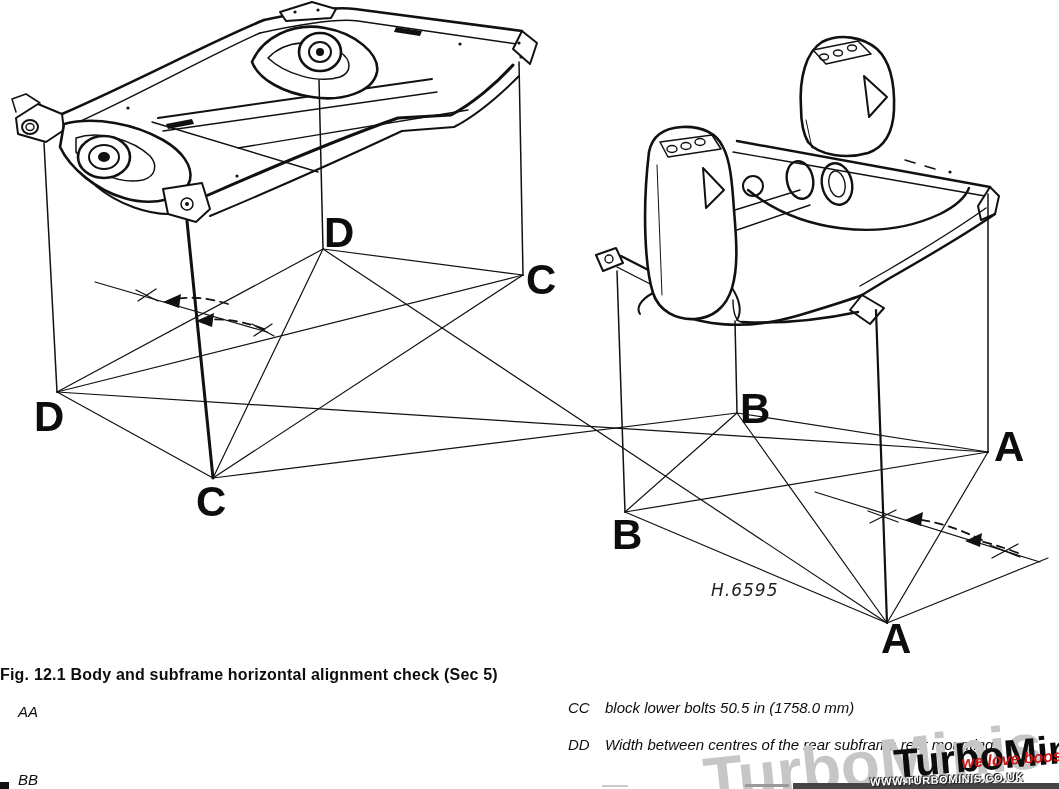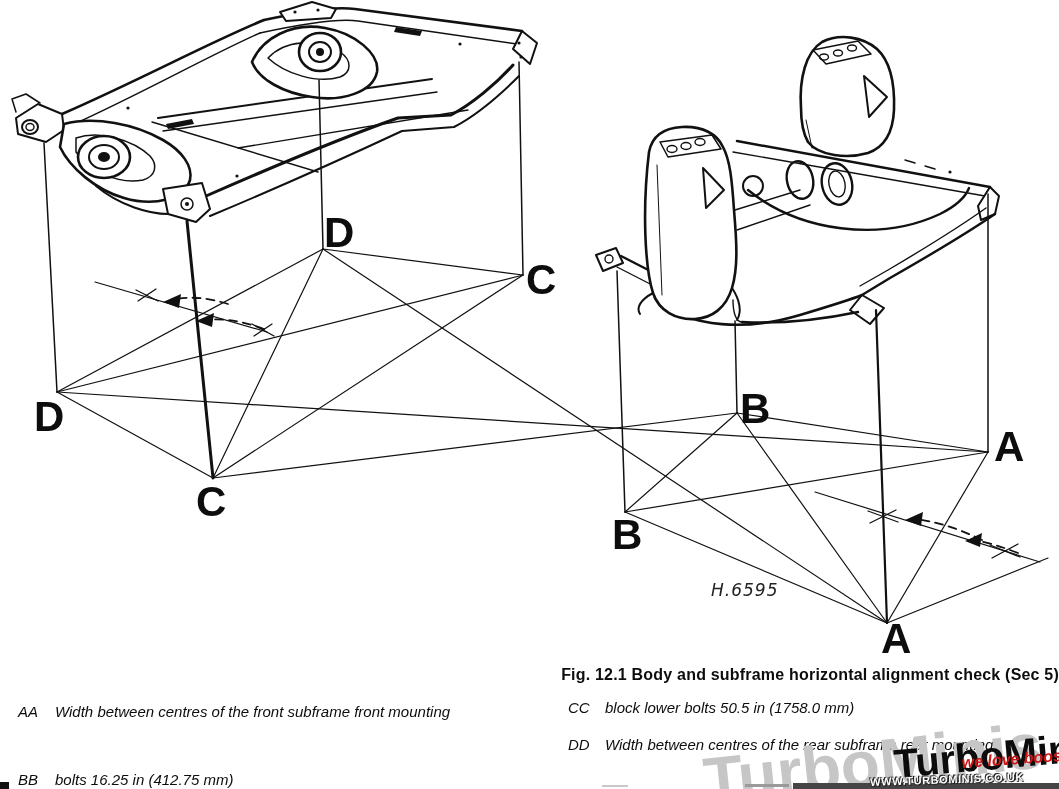--- a/index.html
+++ b/index.html
@@ -1,19 +1,19 @@
 <!DOCTYPE html>
 <html><head>
 <meta charset="utf-8">
 <style>
   html,body{margin:0;padding:0;background:#fff;}
   #page{position:relative;width:1059px;height:789px;background:#ffffff;overflow:hidden;
         font-family:"Liberation Sans",sans-serif;color:#111;}
   #artwork{position:absolute;left:0;top:0;}
-  .caption{position:absolute;left:0;top:666px;width:1059px;text-align:right;
+  .caption{position:absolute;left:0;top:666px;width:1059px;text-align:left;
            font-weight:bold;font-size:16px;letter-spacing:.2px;color:#0d0d0d;}
   .legend-entry{position:absolute;font-style:italic;font-size:15px;line-height:18.5px;color:#0d0d0d;}
   .legend-key{position:absolute;left:0;top:0;font-style:italic;}
   .legend-lines{margin-left:37px;}
   .lg-aa{left:18px;top:703px;width:520px;}
   .lg-bb{left:18px;top:740px;width:520px;margin-top:31px;}
   .lg-cc{left:568px;top:699px;width:491px;}
   .lg-dd{left:568px;top:736px;width:491px;}
   .wm-ghost{position:absolute;left:700px;top:744px;font-size:64px;font-weight:bold;
             color:#c6c6c6;transform:rotate(-6deg);transform-origin:left top;z-index:1;white-space:nowrap;}
@@ -226,27 +226,25 @@
 
     <text class="ref" x="711" y="596" stroke="none">H.6595</text>
   </svg>
 
   <div class="caption">Fig. 12.1 Body and subframe horizontal alignment check (Sec 5)</div>
 
   <div>
     <div class="legend-entry lg-aa">
       <span class="legend-key">AA</span>
       <div class="legend-lines">
-        <div>Width between centres of the front subframe front mounting</div>
       </div>
     </div>
     <div class="legend-entry lg-bb">
       <span class="legend-key">BB</span>
       <div class="legend-lines">
-        <div>bolts 16.25 in (412.75 mm)</div>
       </div>
     </div>
     <div class="legend-entry lg-cc">
       <span class="legend-key">CC</span>
       <div class="legend-lines">
         <div>block lower bolts 50.5 in (1758.0 mm)</div>
       </div>
     </div>
     <div class="legend-entry lg-dd">
       <span class="legend-key">DD</span>

